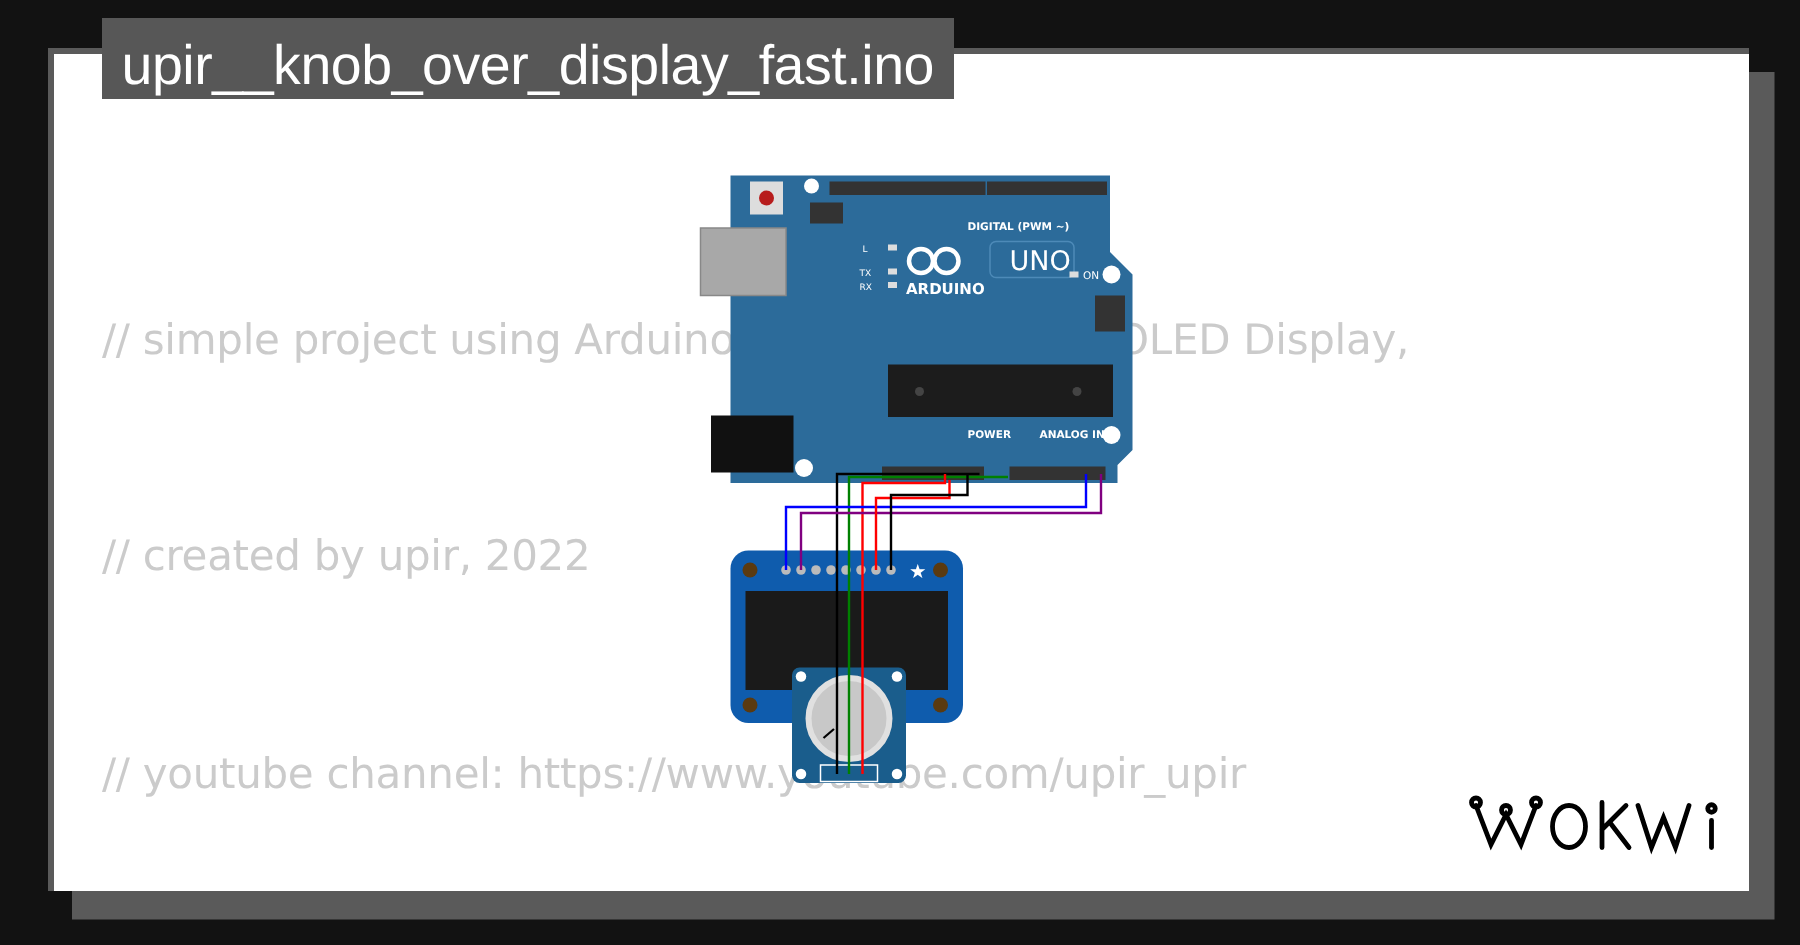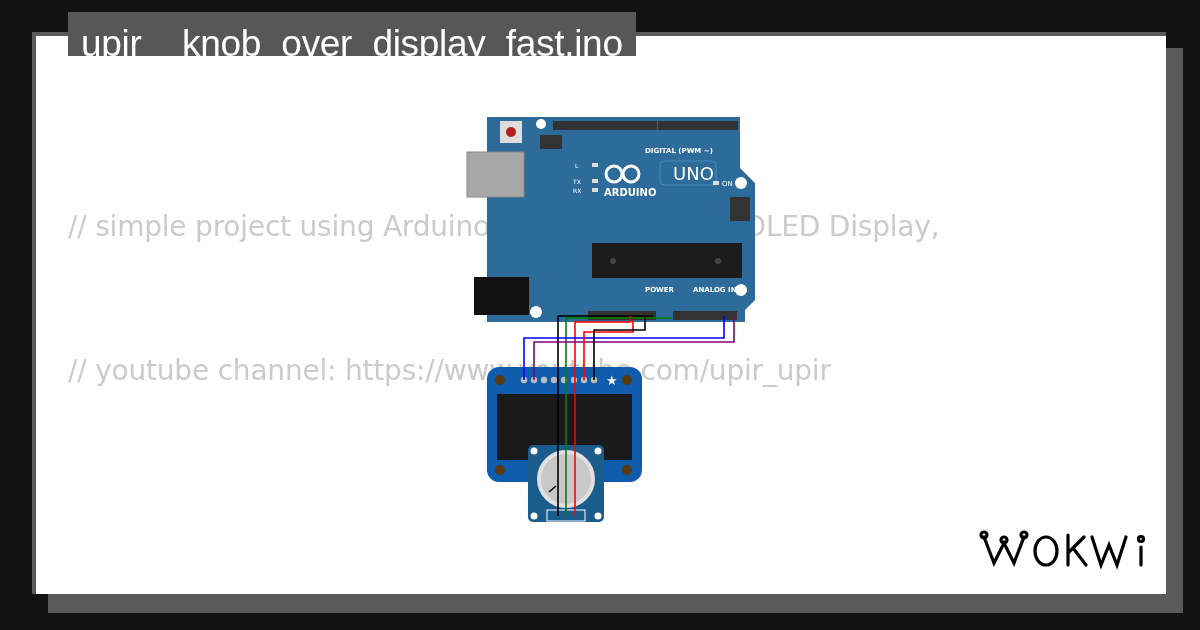--- a/index.html
+++ b/index.html
@@ -21,37 +21,38 @@
       background: #ffffff; overflow: hidden;
     }
     .code {
       position: absolute; left: 32px; top: 70px;
       font-family: "DejaVu Sans", sans-serif;
       font-size: 28px; line-height: 48.3px; color: #cbcbcb;
       white-space: pre; letter-spacing: -0.2px;
     }
     .code .line { height: 48.3px; }
     .title-box {
-      position: absolute; left: 68px; top: 12px; height: 44px;
+      position: absolute; left: 68px; top: 12px; height: 54px;
       background: #575757; color: #ffffff;
       font-family: "Liberation Sans", sans-serif;
       font-size: 37px; line-height: 63px; padding: 0 13px;
       letter-spacing: -0.3px;
     }
     .circuit { position: absolute; left: 460px; top: 110px; width: 320px; height: 420px; }
     .wokwi { position: absolute; left: 978px; top: 525px; width: 172px; height: 50px; }
   </style>
 </head>
 <body>
 
 <div class="shadow-panel"></div>
 <div class="panel">
   <div class="panel-inner">
     <div class="code">
       <div class="line">// simple project using Arduino UNO and 128x64 OLED Display,</div>
+      <div class="line">// created by upir, 2022</div>
       <div class="line">// youtube channel: https://www.youtube.com/upir_upir</div>
       
       
       
       
       
       
       
       
     </div>

